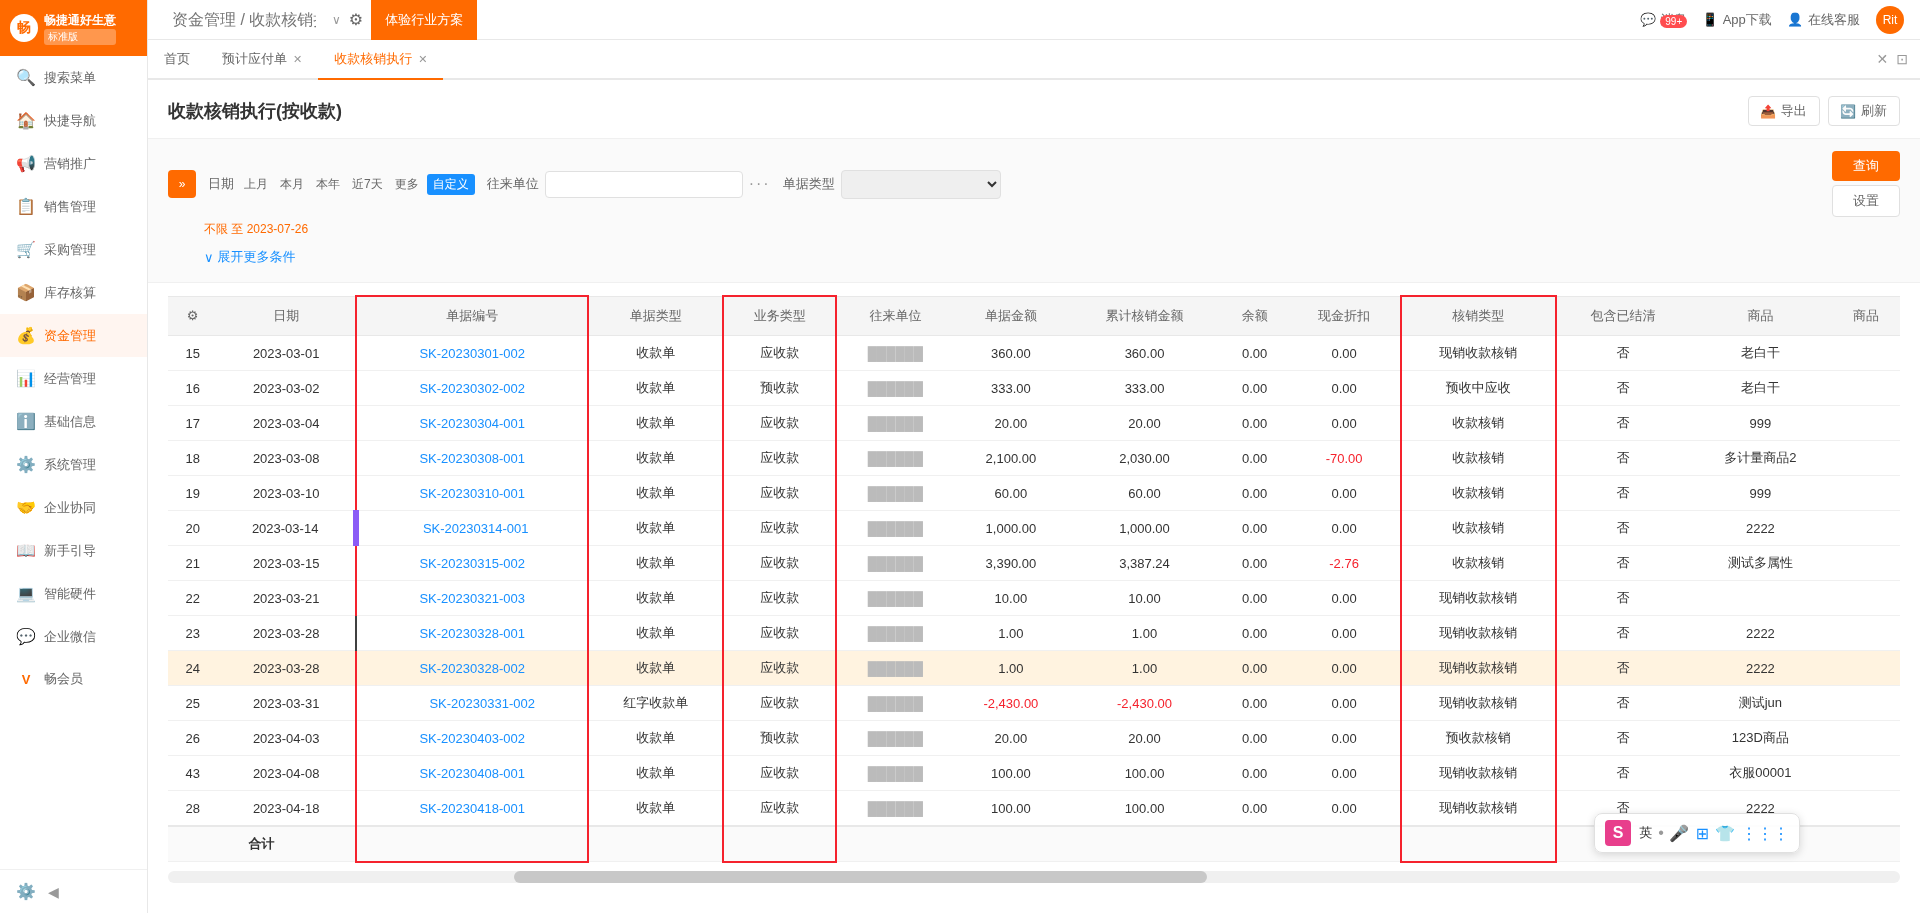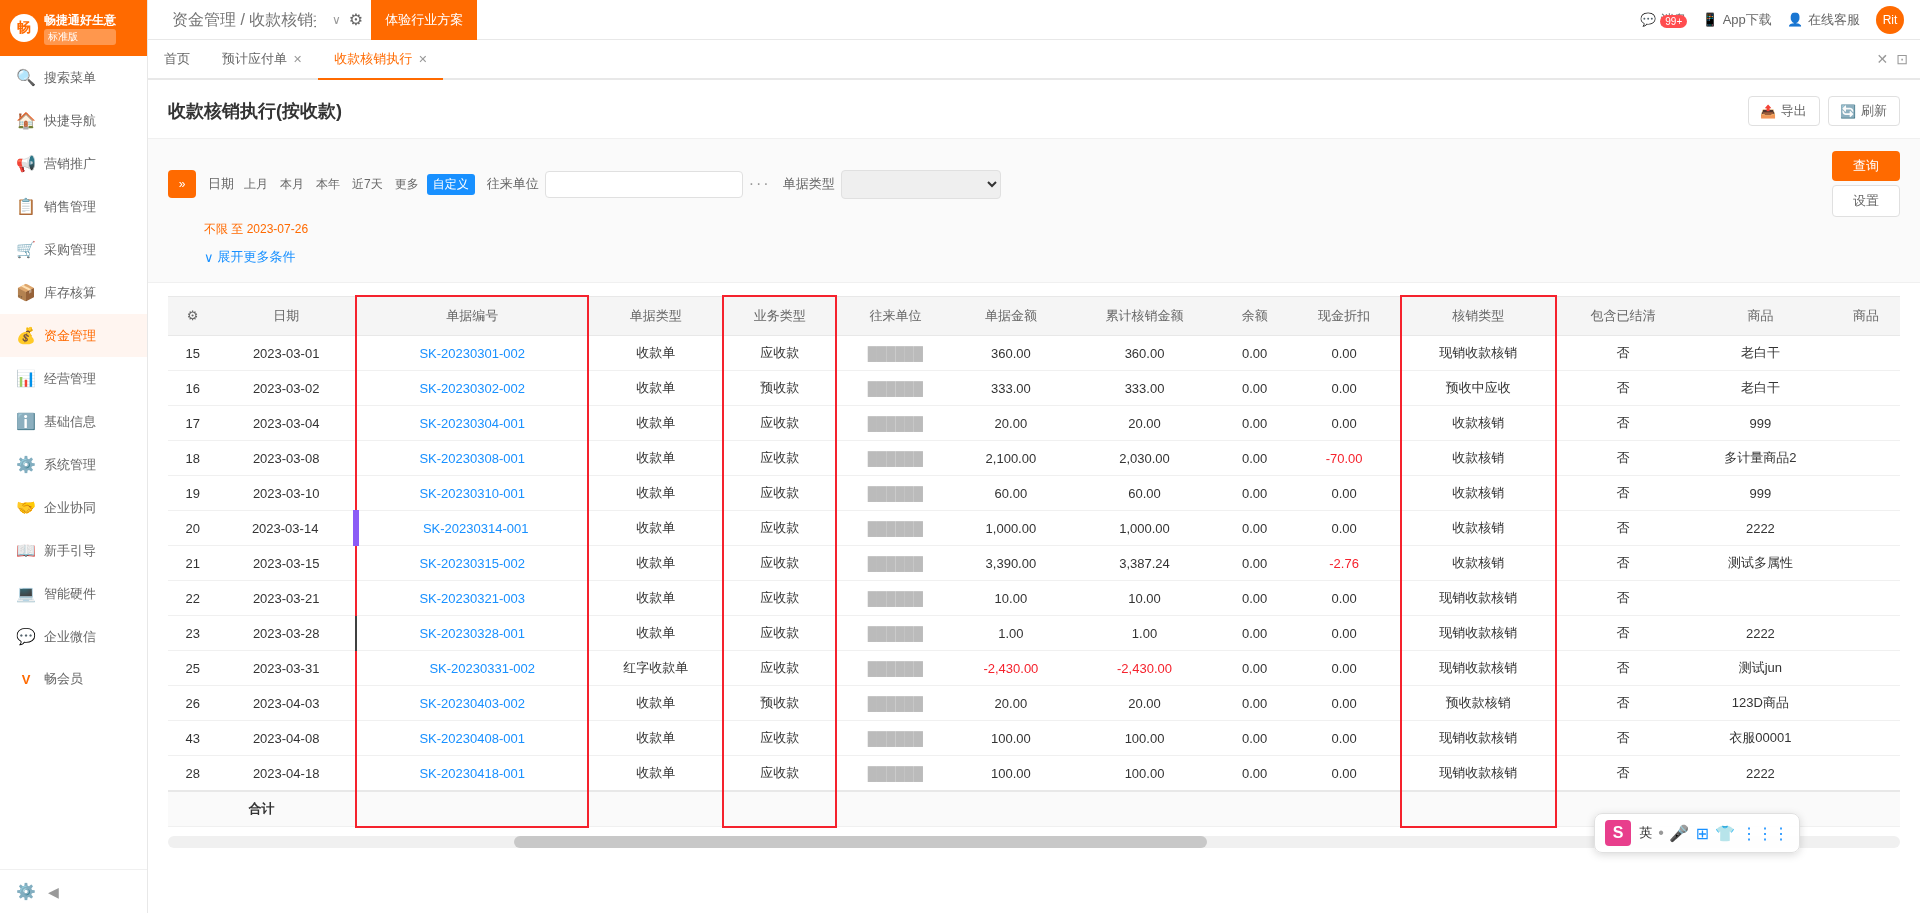--- a/index.html
+++ b/index.html
@@ -431,20 +431,36 @@
     <td style="color:#bbb;">██████</td>
     <td class="">1.00</td>
     <td class="">1.00</td>
     <td>0.00</td>
     <td class="">0.00</td>
     <td style="border-left:2px solid #f5222d;border-right:2px solid #f5222d;">现销收款核销</td>
     <td>否</td>
     <td>2222</td>
     <td></td>
   </tr>
+                <tr class="highlighted">
+    <td>24</td>
+    <td>2023-03-28</td>
+    <td style="border-left:2px solid #f5222d;border-right:2px solid #f5222d;"><a class="link-cell">SK-20230328-002</a></td>
+    <td>收款单</td>
+    <td style="border-left:2px solid #f5222d;border-right:2px solid #f5222d;">应收款</td>
+    <td style="color:#bbb;">██████</td>
+    <td class="">1.00</td>
+    <td class="">1.00</td>
+    <td>0.00</td>
+    <td class="">0.00</td>
+    <td style="border-left:2px solid #f5222d;border-right:2px solid #f5222d;">现销收款核销</td>
+    <td>否</td>
+    <td>2222</td>
+    <td></td>
+  </tr>
                 <tr>
     <td>25</td>
     <td>2023-03-31</td>
     <td style="border-left:2px solid #f5222d;border-right:2px solid #f5222d;padding-left:28px;"><a class="link-cell">SK-20230331-002</a></td>
     <td>红字收款单</td>
     <td style="border-left:2px solid #f5222d;border-right:2px solid #f5222d;">应收款</td>
     <td style="color:#bbb;">██████</td>
     <td class="negative">-2,430.00</td>
     <td class="negative">-2,430.00</td>
     <td>0.00</td>

